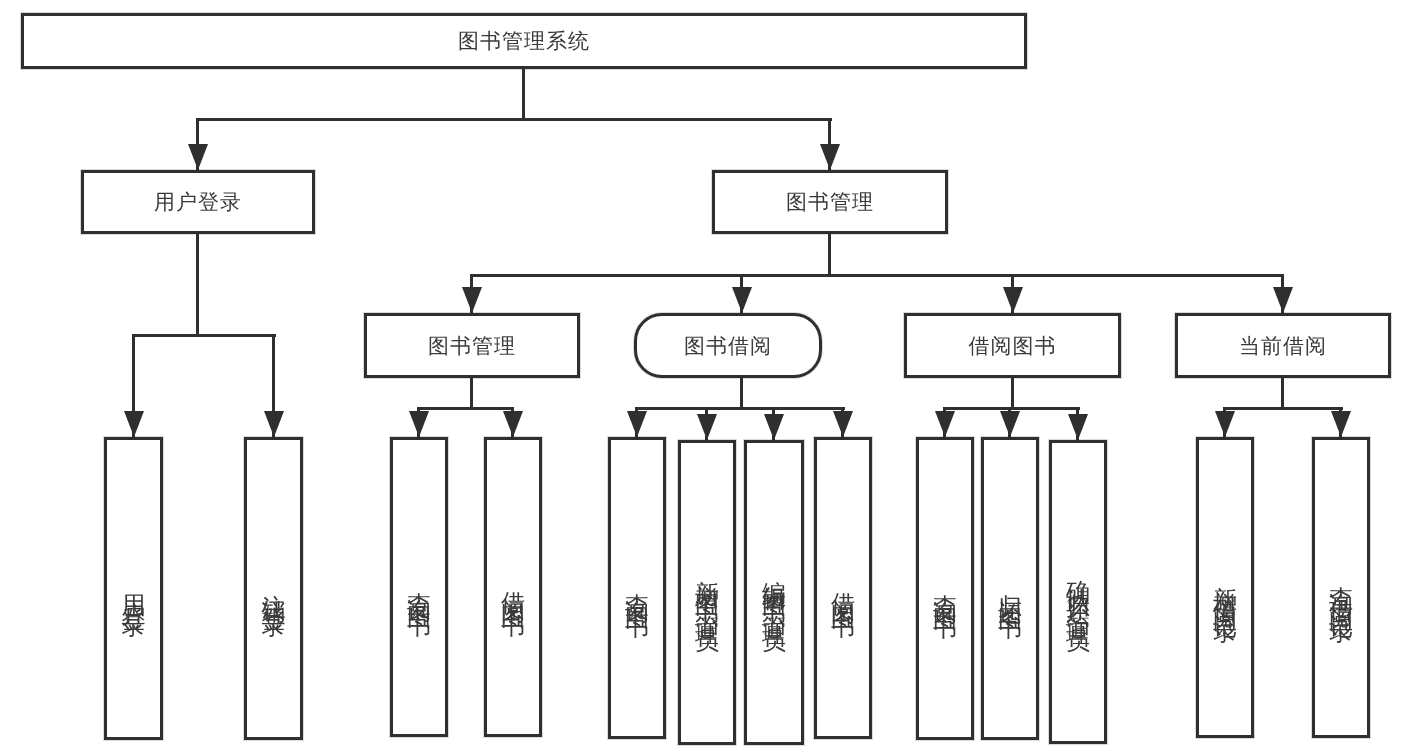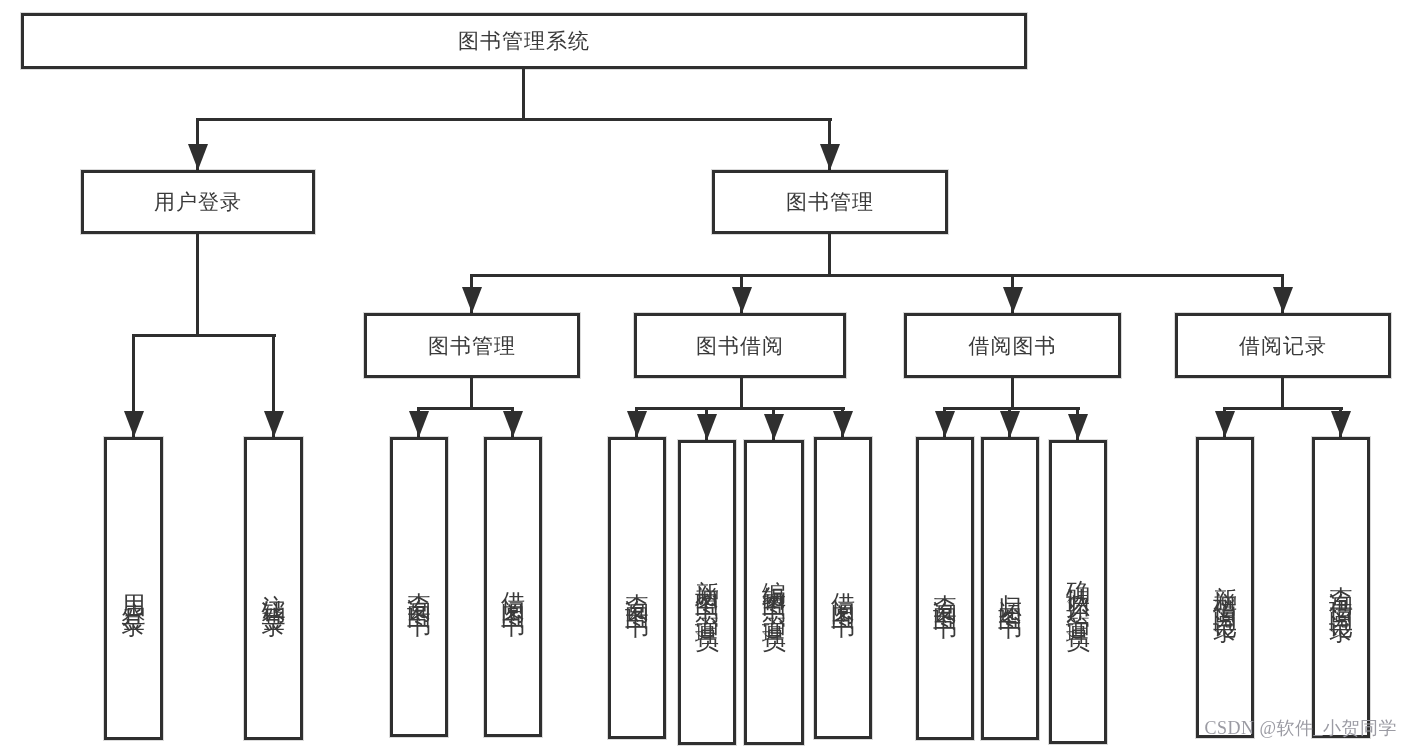--- a/index.html
+++ b/index.html
@@ -94,23 +94,23 @@
   <div class="vline" style="left:470px; top:274px; height:39px;"></div>
   <div class="arrow" style="left:462px; top:287px;"></div>
   <div class="vline" style="left:740px; top:274px; height:39px;"></div>
   <div class="arrow" style="left:732px; top:287px;"></div>
   <div class="vline" style="left:1011px; top:274px; height:39px;"></div>
   <div class="arrow" style="left:1003px; top:287px;"></div>
   <div class="vline" style="left:1281px; top:274px; height:39px;"></div>
   <div class="arrow" style="left:1273px; top:287px;"></div>
 
   <div class="node hbox" style="left:364px; top:313px; width:216px; height:65px;">图书管理</div>
-  <div class="node hbox" style="left:634px; top:313px; width:212px; height:65px;">图书借阅</div>
+  <div class="node hbox" style="left:634px; top:313px; width:188px; height:65px;border-radius:28px;">图书借阅</div>
   <div class="node hbox" style="left:904px; top:313px; width:217px; height:65px;">借阅图书</div>
-  <div class="node hbox" style="left:1175px; top:313px; width:216px; height:65px;">借阅记录</div>
+  <div class="node hbox" style="left:1175px; top:313px; width:216px; height:65px;">当前借阅</div>
 
   <div class="vline" style="left:470px; top:378px; height:32px;"></div>
   <div class="hline" style="left:417px; top:407px; width:97px;"></div>
   <div class="vline" style="left:417px; top:407px; height:30px;"></div>
   <div class="arrow" style="left:409px; top:411px;"></div>
   <div class="vline" style="left:511px; top:407px; height:30px;"></div>
   <div class="arrow" style="left:503px; top:411px;"></div>
 
   <div class="vline" style="left:740px; top:378px; height:32px;"></div>
   <div class="hline" style="left:635px; top:407px; width:210px;"></div>
@@ -150,14 +150,13 @@
   <div class="node vbox" style="left:744px; top:440px; width:60px; height:305px;">编辑图书（管理员）</div>
   <div class="node vbox" style="left:814px; top:437px; width:58px; height:302px;">借阅图书</div>
 
   <div class="node vbox" style="left:916px; top:437px; width:58px; height:303px;">查询图书</div>
   <div class="node vbox" style="left:981px; top:437px; width:58px; height:303px;">归还图书</div>
   <div class="node vbox" style="left:1049px; top:440px; width:58px; height:304px;">确认归还（管理员）</div>
 
   <div class="node vbox" style="left:1196px; top:437px; width:58px; height:301px;">新增借阅记录</div>
   <div class="node vbox" style="left:1312px; top:437px; width:58px; height:301px;">查询借阅记录</div>
 
-  <div class="watermark">CSDN @软件_小贺同学</div>
 </div>
 
 </body></html>

